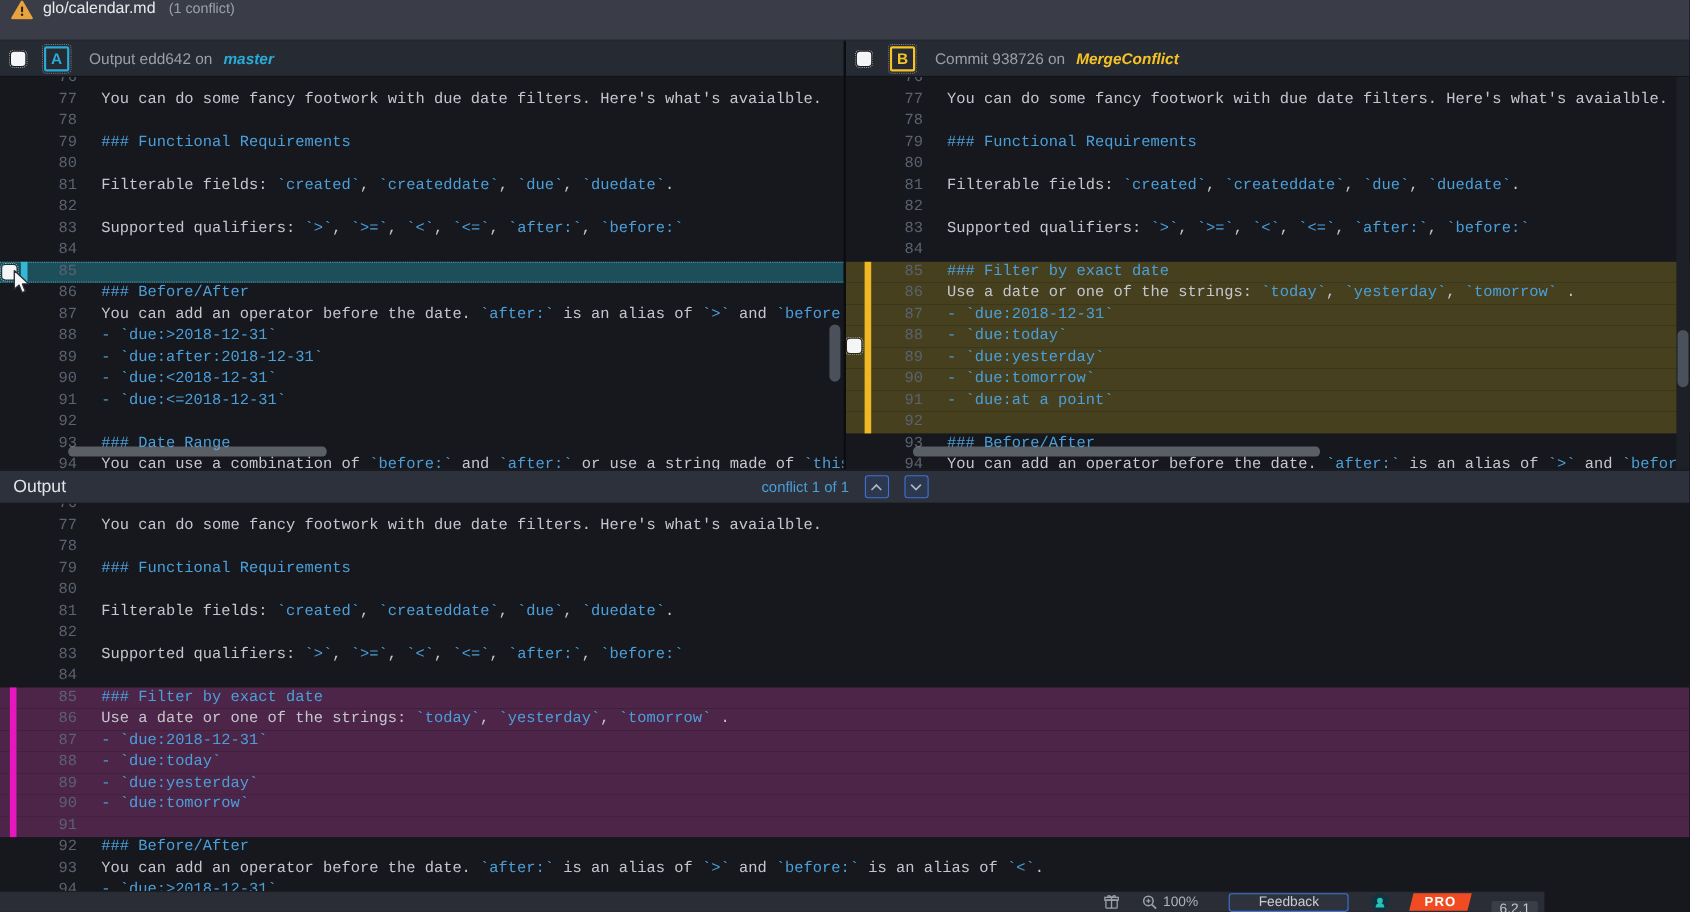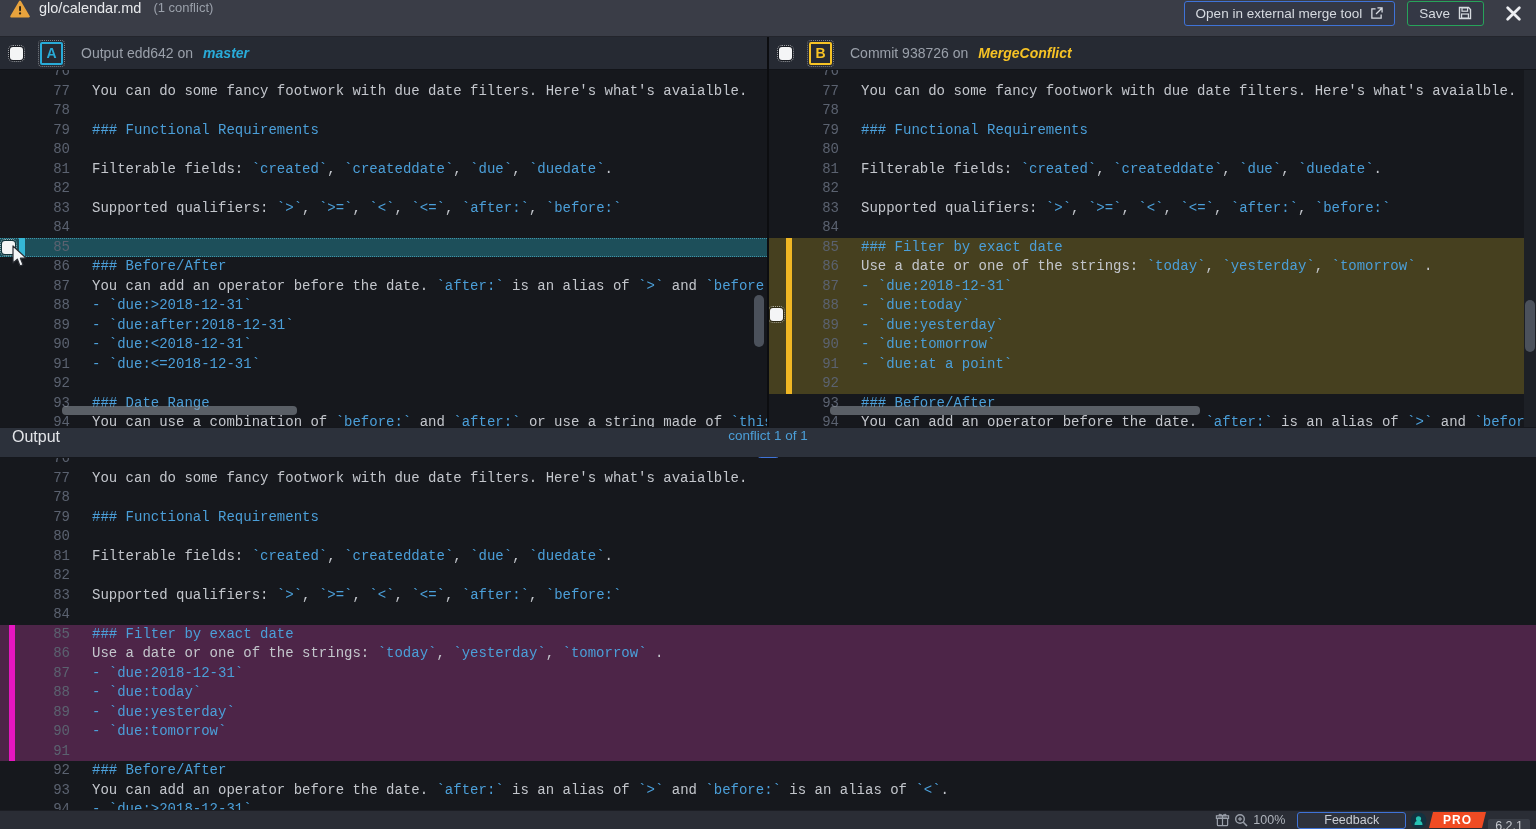--- a/index.html
+++ b/index.html
@@ -69,32 +69,32 @@
   .conflict-checkbox { position:absolute; z-index:4; }
 
   
   .v-track { position:absolute; top:0; bottom:0; width:12px; background:#1d2026; z-index:2; }
   .v-thumb { position:absolute; width:10px; border-radius:5px; background:#4b515b; z-index:3; }
   .h-thumb { position:absolute; height:9px; border-radius:4px; background:rgba(148,154,163,.55); z-index:5; }
 
   
   .output-header { position:absolute; left:0; top:427px; width:1536px; height:31px;
                    background:#2c313b; border-top:1px solid #15171c; border-bottom:1px solid #15171c;
-                   display:flex; align-items:flex-start; }
+                   display:flex; align-items:center; }
   .output-title { color:#e3e5e9; font-size:16px; margin-left:12px; }
   .conflict-nav { position:absolute; left:50%; transform:translateX(-50%); display:flex;
-                  align-items:center; gap:14px;flex-direction:column; }
+                  align-items:center; gap:14px; }
   .conflict-nav-label { color:var(--md-blue); font-size:13.5px; }
   .nav-btn { width:22px; height:21px; border:1px solid var(--button-blue); border-radius:3px;
              background:#2c3750; display:flex; align-items:center; justify-content:center; cursor:pointer; }
 
   
-  .statusbar { position:absolute; left:0; top:810px; width:1536px; height:19px; background:#2a2d35;
+  .statusbar { position:absolute; left:0; top:810px; width:1404px; height:19px; background:#2a2d35;
                border-top:1px solid #1c1e24; display:flex; align-items:center; justify-content:flex-end;
-               padding-right:6px; gap:4px; }
+               padding-right:6px; gap:20px; }
   .sb-icon { display:flex; align-items:center; cursor:pointer; }
   .sb-zoom-group { display:flex; align-items:center; gap:5px; color:#aeb3bb; font-size:12.5px; cursor:pointer; }
   .sb-feedback { border:1px solid var(--button-blue); border-radius:3px; color:#c9cdd4; font-size:12.5px;
                  padding:0px 26px; height:17px; display:flex; align-items:center; background:#2e323c; cursor:pointer; }
   .sb-pro { background:var(--pro-orange); color:#fff; font-size:12px; font-weight:bold;
             padding:1px 12px; transform:skewX(-14deg); cursor:pointer; }
   .sb-pro span { display:inline-block; transform:skewX(14deg); letter-spacing:1px; }
   .sb-version { background:#3a3e47; color:#c3c6cc; font-size:12.5px; padding:0px 7px; border-radius:2px;margin-top:12px; }
 
   .mouse-cursor { position:absolute; z-index:9; }
@@ -105,42 +105,20 @@
 <div class="app">
 
   <div class="topbar">
     <svg class="warn-icon" viewBox="0 0 20 18">
       <path d="M10 1.5 L18.8 16.5 H1.2 Z" fill="#e8a33d" stroke="#e8a33d" stroke-width="2" stroke-linejoin="round"></path>
       <rect x="9.1" y="6" width="1.9" height="5.2" rx="0.9" fill="#2c2416"></rect>
       <circle cx="10.05" cy="13.4" r="1.15" fill="#2c2416"></circle>
     </svg>
     <span class="filename">glo/calendar.md</span>
     <span class="conflict-note">(1 conflict)</span>
-    <div class="topbar-right">
-      <div class="btn btn-external">
-        <span>Open in external merge tool</span>
-        <svg width="13" height="13" viewBox="0 0 14 14">
-          <path d="M6 2 H2 V12 H12 V8" fill="none" stroke="#d6dae0" stroke-width="1.4"></path>
-          <path d="M8 1 H13 V6 M13 1 L6.5 7.5" fill="none" stroke="#d6dae0" stroke-width="1.4"></path>
-        </svg>
-      </div>
-      <div class="btn btn-save">
-        <span>Save</span>
-        <svg width="14" height="14" viewBox="0 0 14 14">
-          <path d="M1.5 1.5 H10.5 L12.5 3.5 V12.5 H1.5 Z" fill="none" stroke="#d6dae0" stroke-width="1.4"></path>
-          <rect x="4" y="1.8" width="5.6" height="3.4" fill="none" stroke="#d6dae0" stroke-width="1.2"></rect>
-          <rect x="3.6" y="8" width="6.8" height="4.2" fill="none" stroke="#d6dae0" stroke-width="1.2"></rect>
-        </svg>
-      </div>
-      <div class="close-x">
-        <svg width="17" height="17" viewBox="0 0 16 16">
-          <path d="M2.5 2.5 L13.5 13.5 M13.5 2.5 L2.5 13.5" stroke="#eceef1" stroke-width="2.6" stroke-linecap="round"></path>
-        </svg>
-      </div>
-    </div>
   </div>
 
   <div class="pane-header a">
     <div class="checkbox"></div>
     <div class="commit-badge a">A</div>
     <span class="commit-label">Output edd642 on</span>
     <span class="branch a">master</span>
   </div>
   <div class="pane-header b">
     <div class="checkbox"></div>

